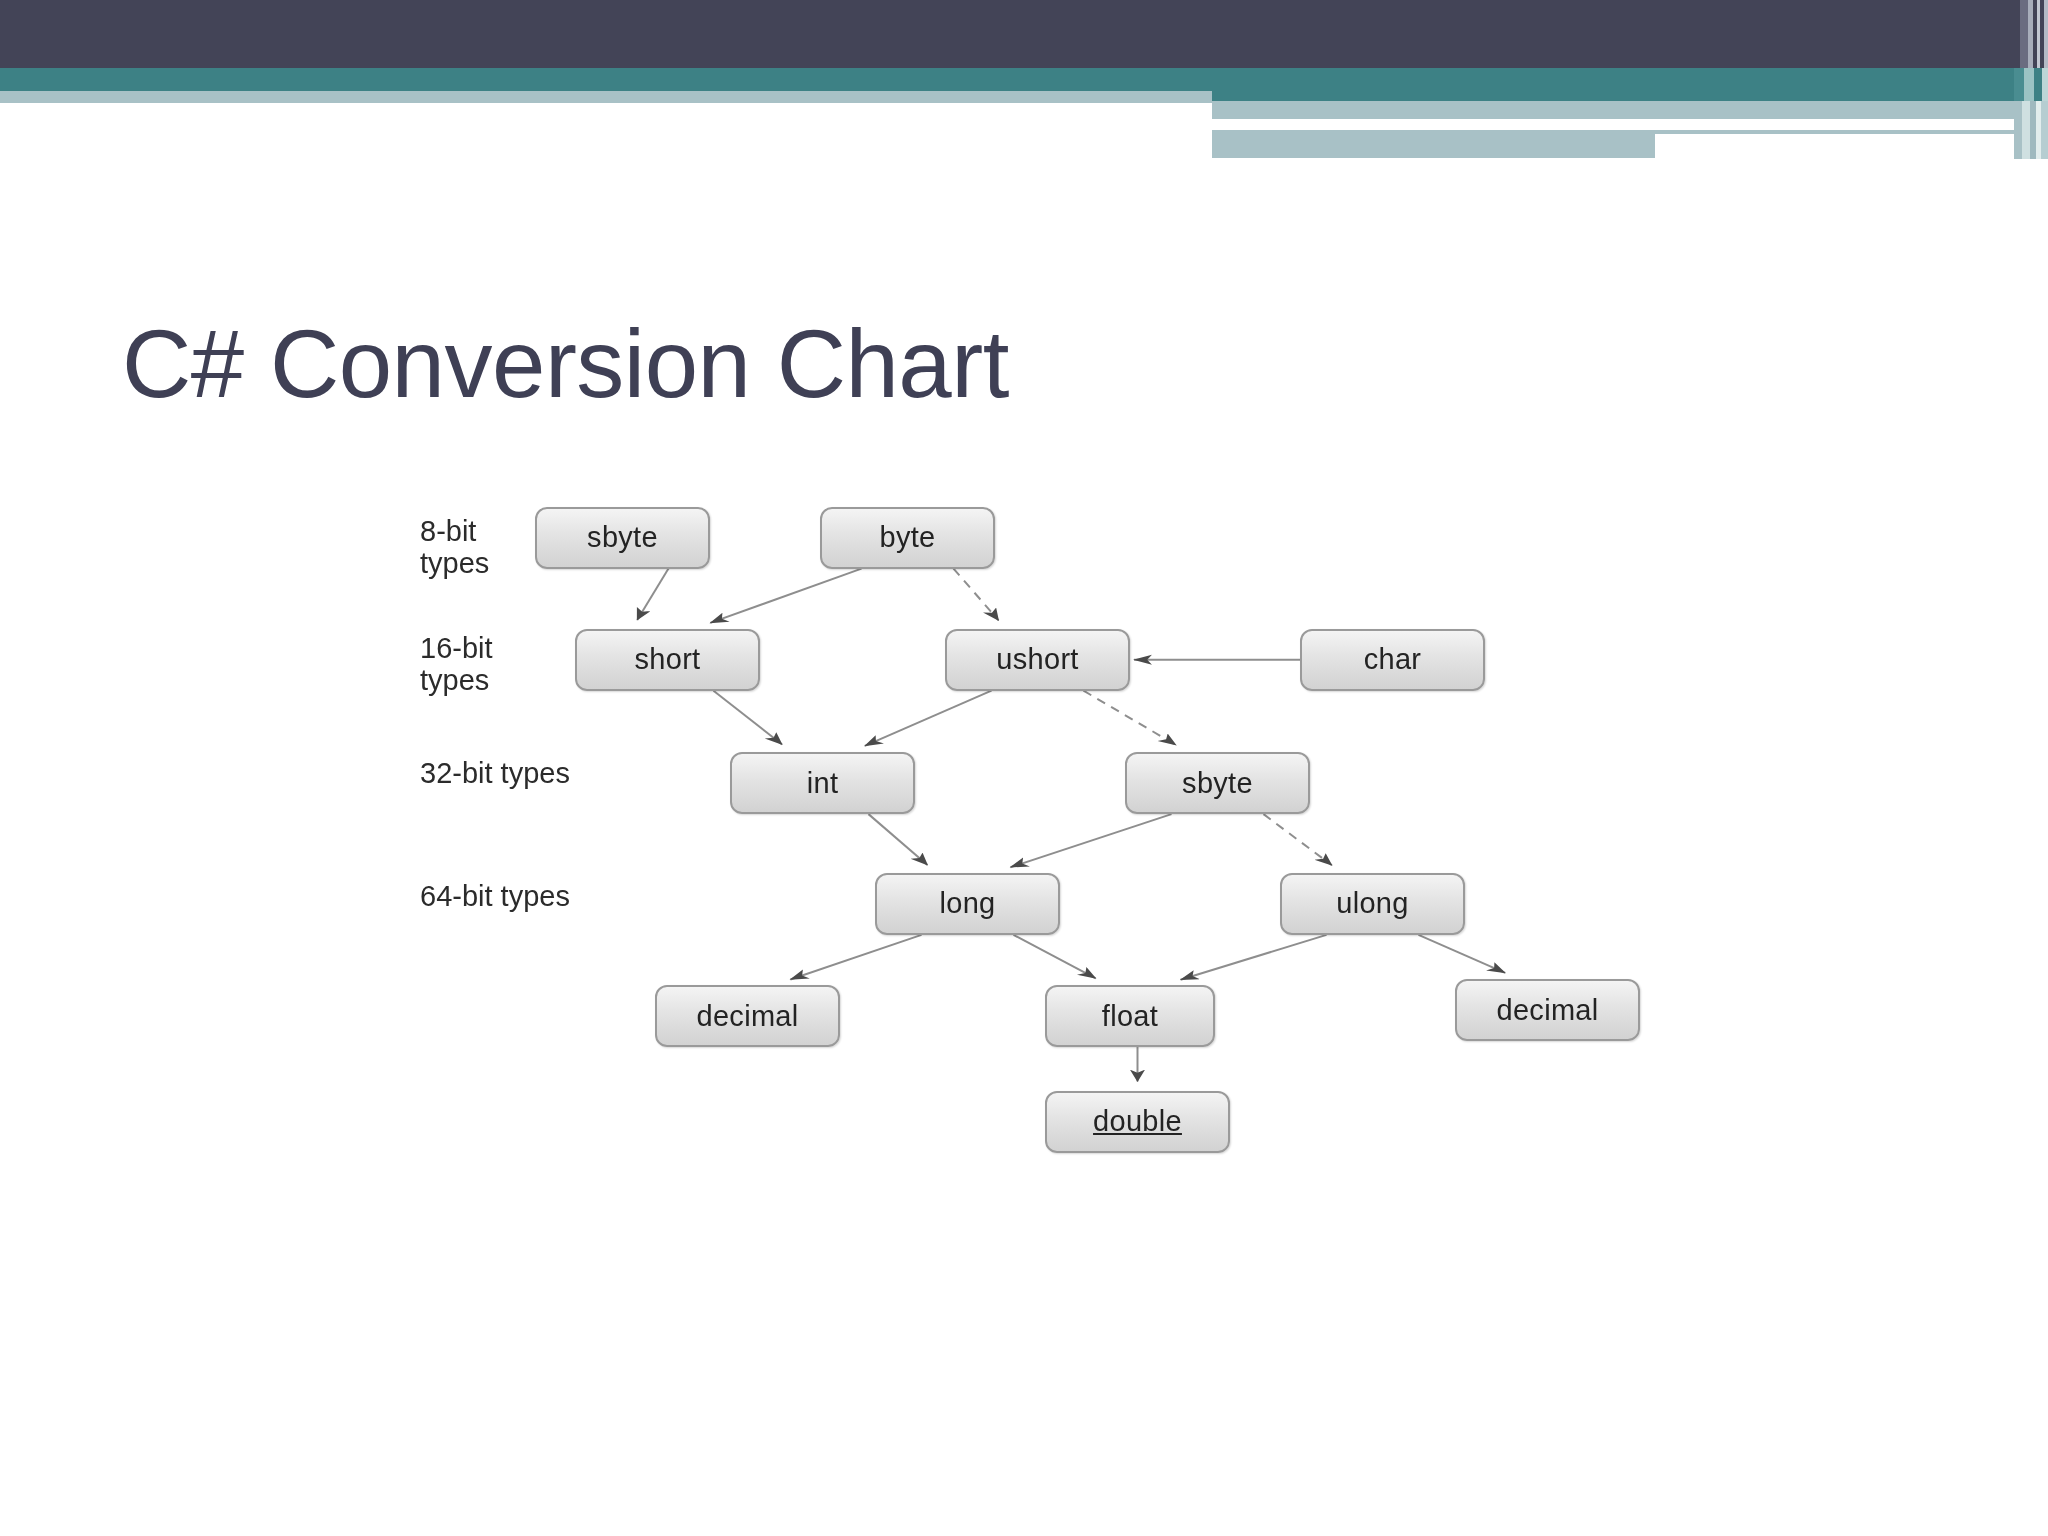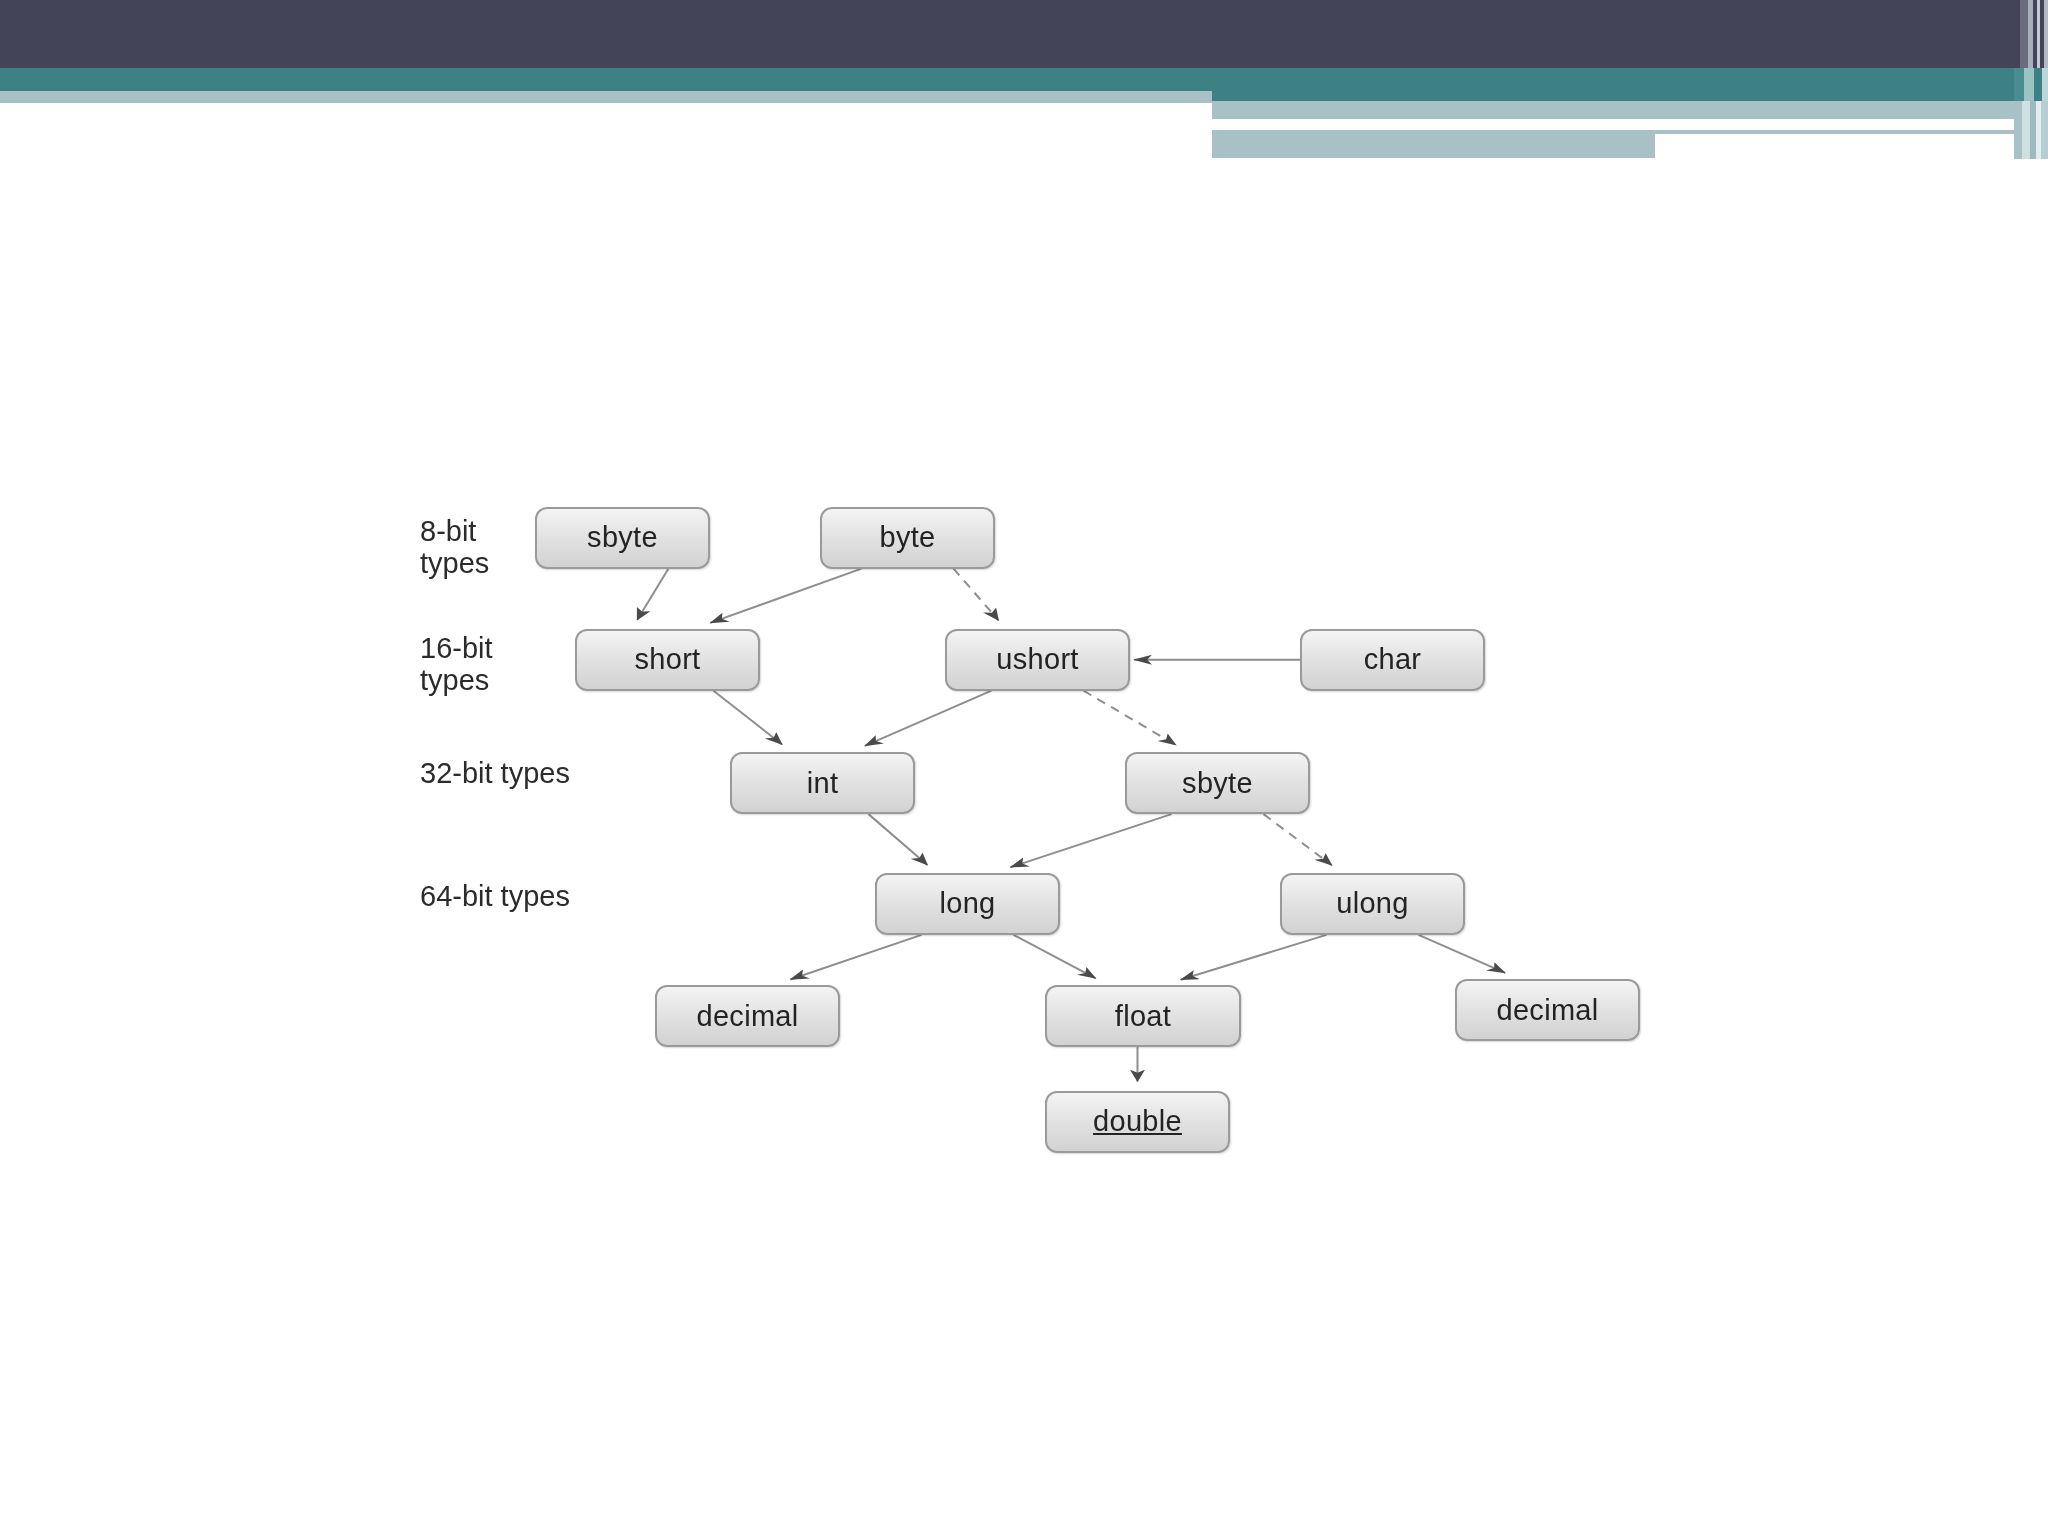--- a/index.html
+++ b/index.html
@@ -150,20 +150,21 @@
     <div class="vstripe" style="left:2034px;top:68px;width:8px;height:33px;background:#3d8185;"></div>
     <div class="vstripe" style="left:2042px;top:68px;width:6px;height:33px;background:#bcd6d7;"></div>
 
     <div class="vstripe" style="left:2014px;top:101px;width:8px;height:58px;background:#a8c1c6;"></div>
     <div class="vstripe" style="left:2022px;top:101px;width:8px;height:58px;background:#cfe0e1;"></div>
     <div class="vstripe" style="left:2030px;top:101px;width:6px;height:58px;background:#9fb9bf;"></div>
     <div class="vstripe" style="left:2036px;top:101px;width:5px;height:58px;background:#e2eded;"></div>
     <div class="vstripe" style="left:2041px;top:101px;width:7px;height:58px;background:#b6cdd1;"></div>
   </div>
 
+  <div id="title">C# Conversion Chart</div>
 
   <div id="diagram">
     <svg id="edge-layer" viewBox="0 0 1320 1000" preserveAspectRatio="none" xmlns="http://www.w3.org/2000/svg">
       <defs>
         <marker id="arrowhead" markerWidth="9" markerHeight="9" refX="7.6" refY="3.2" orient="auto" markerUnits="strokeWidth">
           <path d="M0,0 L8,3.2 L0,6.4 L2,3.2 z" fill="#4a4a4a"></path>
         </marker>
       </defs>
       <g id="edges">
           <line x1="248.5" y1="103.93939393939394" x2="217.2300485433512" y2="181.72170609086757" stroke="#8e8e8e" stroke-width="2" vector-effect="non-scaling-stroke" marker-end="url(#arrowhead)"></line>
@@ -195,19 +196,19 @@
         <div class="tbox" style="left: 115px; top: 6.6px; width: 175px;">sbyte</div>
         <div class="tbox" style="left: 400px; top: 6.6px; width: 175px;">byte</div>
         <div class="tbox" style="left: 155px; top: 128.7px; width: 185px;">short</div>
         <div class="tbox" style="left: 525px; top: 128.7px; width: 185px; text-align: right;">ushort</div>
         <div class="tbox" style="left: 880px; top: 128.7px; width: 185px;">char</div>
         <div class="tbox" style="left: 310px; top: 252.12px; width: 185px;">int</div>
         <div class="tbox" style="left: 705px; top: 252.12px; width: 185px;">sbyte</div>
         <div class="tbox" style="left: 455px; top: 372.9px; width: 185px;">long</div>
         <div class="tbox" style="left: 860px; top: 372.9px; width: 185px;">ulong</div>
         <div class="tbox" style="left: 235px; top: 485.1px; width: 185px;">decimal</div>
-        <div class="tbox" style="left: 625px; top: 485.1px; width: 196px;">float</div>
+        <div class="tbox" style="left: 625px; top: 485.1px; width: 170px;">float</div>
         <div class="tbox" style="left: 1035px; top: 479.16px; width: 185px;">decimal</div>
         <div class="tbox" style="left: 625px; top: 590.7px; width: 185px; text-decoration: underline;">double</div>
       </div>
   </div>
 
 </div>
 
 </body></html>

